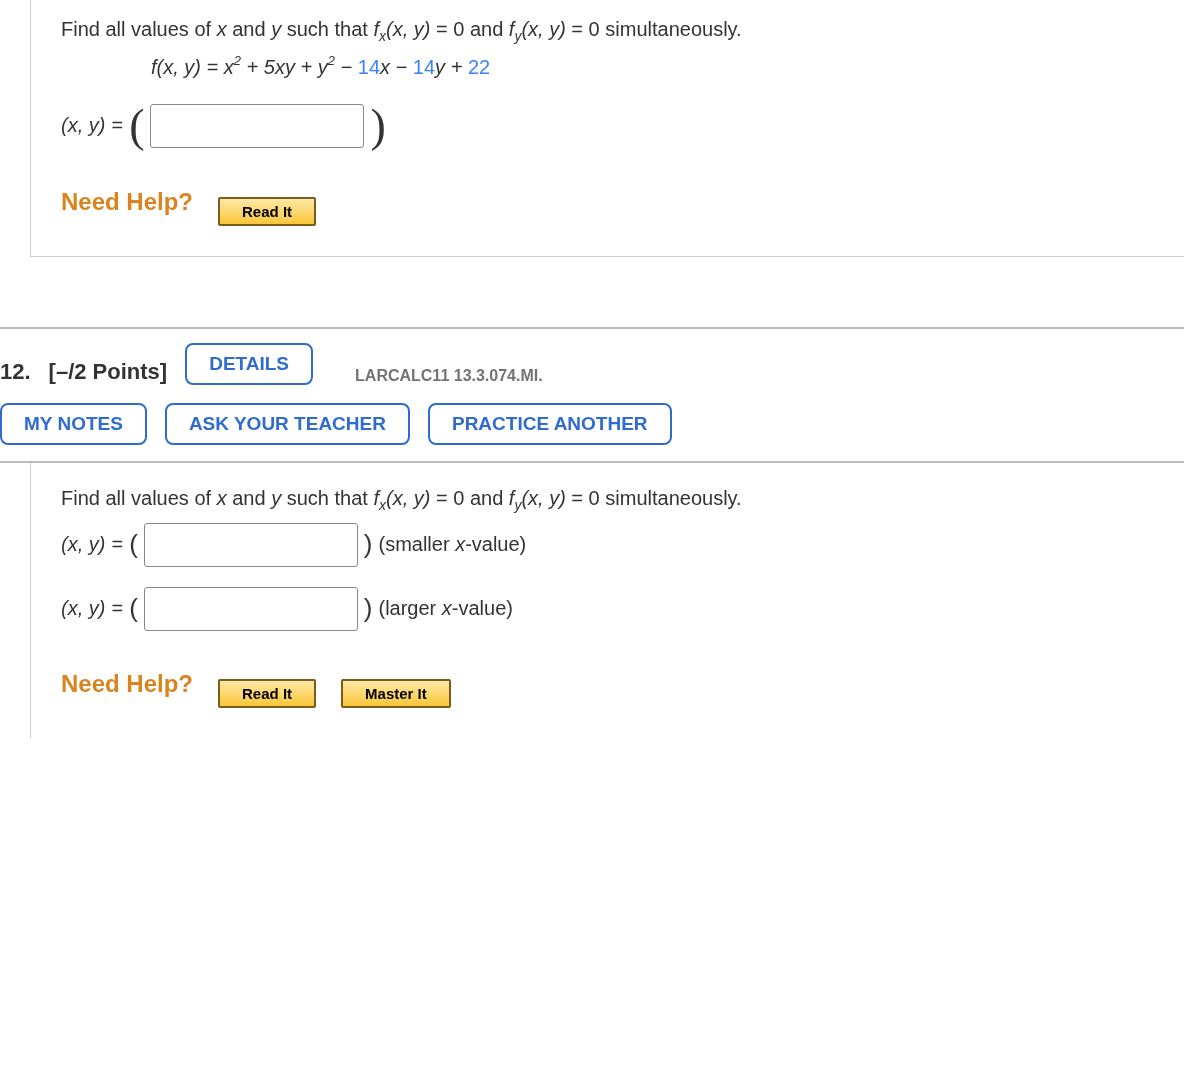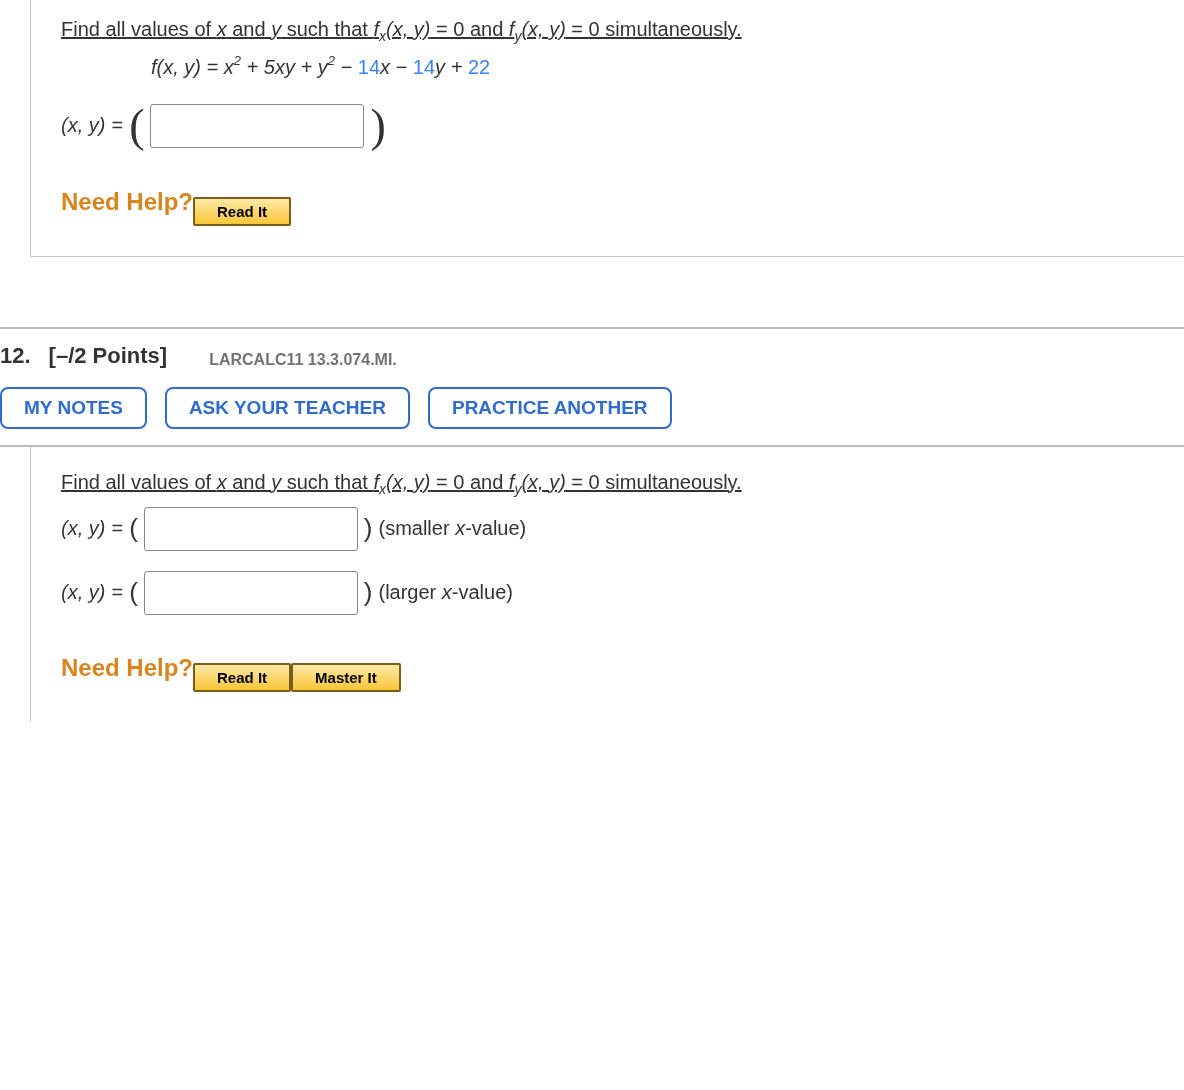--- a/index.html
+++ b/index.html
@@ -11,21 +11,21 @@
     background: #fff;
   }
   .question-box {
     border: 1px solid #ccc;
     border-top: none;
     border-right: none;
     padding: 18px 30px 30px 30px;
     margin-left: 30px;
   }
   .italic { font-style: italic; }
-  .prompt-line { margin-bottom: 10px; text-decoration: underline; }
+  .prompt-line { margin-bottom: 10px; }
   .equation-line { margin-left: 90px; margin-bottom: 24px; }
   sup { font-size: 0.65em; position: relative; top: -0.05em; }
   sub { font-size: 0.7em; font-style: italic; }
   .answer-line {
     display: flex;
     align-items: center;
     gap: 6px;
     margin-bottom: 20px;
   }
   .paren {
@@ -38,21 +38,21 @@
     border: 1px solid #888;
     height: 38px;
     width: 200px;
     font-size: 18px;
     padding: 2px 6px;
     border-radius: 3px;
   }
   .need-help {
     display: flex;
     align-items: center;
-    gap: 0;
+    gap: 25px;
     margin-top: 30px;
   }
   .need-help-label {
     color: #d9841e;
     font-weight: bold;
     font-size: 24px;
   }
   .help-btn {
     background: linear-gradient(#ffe9a8, #f9c638);
     border: 2px solid #7c5c18;
@@ -121,20 +121,21 @@
   </div>
   <div class="need-help">
     <span class="need-help-label">Need Help?</span>
     <button class="help-btn">Read It</button>
   </div>
 </div>
 
 <div class="header-bar">
   <span class="qnum">12.</span>
   <span class="qnum">[–/2 Points]</span>
+  <button class="outline-btn">DETAILS</button>
   <span class="refcode">LARCALC11 13.3.074.MI.</span>
 </div>
 <div class="subheader-bar">
   <button class="outline-btn">MY NOTES</button>
   <button class="outline-btn">ASK YOUR TEACHER</button>
   <button class="outline-btn">PRACTICE ANOTHER</button>
 </div>
 
 <div class="q12-box">
   <div class="prompt-line">

